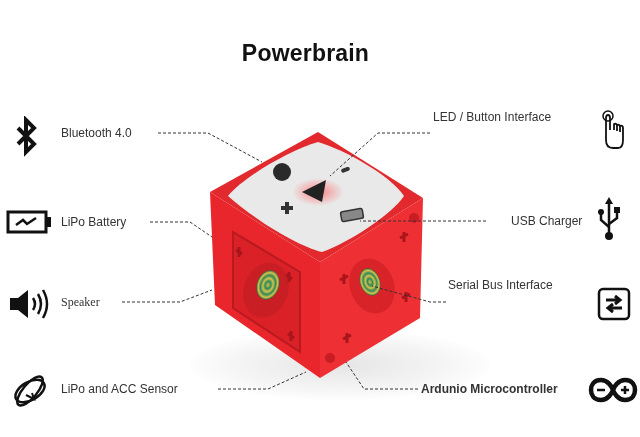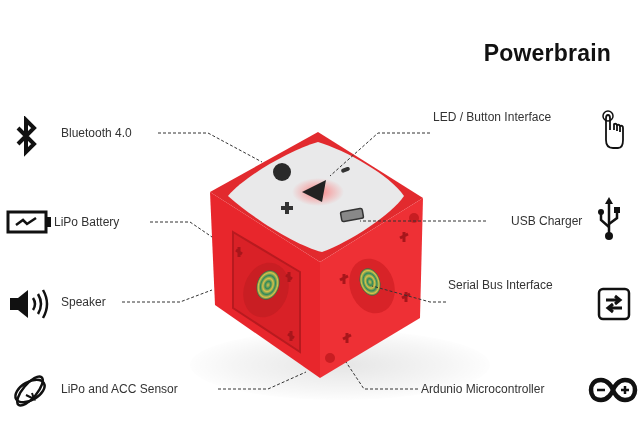--- a/index.html
+++ b/index.html
@@ -1,17 +1,17 @@
 <!DOCTYPE html>
 <html><head>
   <meta charset="utf-8">
   <style>
     html, body { margin: 0; padding: 0; background: #ffffff; }
     body { width: 640px; height: 437px; position: relative; overflow: hidden; font-family: "Liberation Sans", sans-serif; color: #222; }
-    .title { position: absolute; left: 0; width: 611px; top: 40px; text-align: right; font-size: 23px; font-weight: bold; color: #111; letter-spacing: 0.2px; }
+    .title { position: absolute; left: 0; width: 611px; top: 40px; text-align: center; font-size: 23px; font-weight: bold; color: #111; letter-spacing: 0.2px; }
     .label { position: absolute; font-size: 12px; color: #333; white-space: nowrap; line-height: 18px; }
     .icon { position: absolute; }
     svg.overlay { position: absolute; left: 0; top: 0; }
     .shadow { position: absolute; left: 190px; top: 330px; width: 300px; height: 70px; border-radius: 50%;
       background: radial-gradient(ellipse at center, rgba(0,0,0,0.10) 0%, rgba(0,0,0,0.04) 50%, rgba(0,0,0,0) 75%); }
   </style>
 </head>
 <body>
 
 <div class="title">Powerbrain</div>
@@ -74,28 +74,28 @@
     <polyline points="122,302 180,302 212,290"></polyline>
     <polyline points="218,389 268,389 306,372"></polyline>
     <polyline points="430,133 378,133 330,176"></polyline>
     <polyline points="486,221 360,221"></polyline>
     <polyline points="446,302 430,302 372,286"></polyline>
     <polyline points="418,389 364,389 346,362"></polyline>
   </g>
 </svg>
 
 <span class="label" style="left:61px; top:124px;">Bluetooth 4.0</span>
-<span class="label" style="left:54px; top:213px;">LiPo Battery</span>
-<span class="label" style="left:61px; top:293px;">Speaker</span>
+<span class="label" style="left:61px; top:213px;">LiPo Battery</span>
+<span class="label" style="left:61px; top:293px;font-family:Liberation Serif, serif;">Speaker</span>
 <span class="label" style="left:61px; top:380px;">LiPo and ACC Sensor</span>
 
 <span class="label" style="left:433px; top:108px;">LED / Button Interface</span>
 <span class="label" style="left:511px; top:212px;">USB Charger</span>
 <span class="label" style="left:448px; top:276px;">Serial Bus Interface</span>
-<span class="label" style="left:421px; top:380px;">Ardunio Microcontroller</span>
+<span class="label" style="left:421px; top:380px;font-weight:bold;">Ardunio Microcontroller</span>
 
 <svg class="icon" style="left:12px; top:116px;" width="30" height="42" viewBox="0 0 30 42">
   <polyline points="6,12 22,28 14,36 14,4 22,12 6,28" fill="none" stroke="#111" stroke-width="4" stroke-linejoin="miter"></polyline>
 </svg>
 
 <svg class="icon" style="left:6px; top:209px;" width="48" height="26" viewBox="0 0 48 26">
   <rect x="2" y="3" width="38" height="20" fill="none" stroke="#111" stroke-width="3"></rect>
   <rect x="40" y="8" width="5" height="10" fill="#111"></rect>
   <polyline points="10,16 17,11 21,15 30,9" fill="none" stroke="#111" stroke-width="2.5"></polyline>
 </svg>

